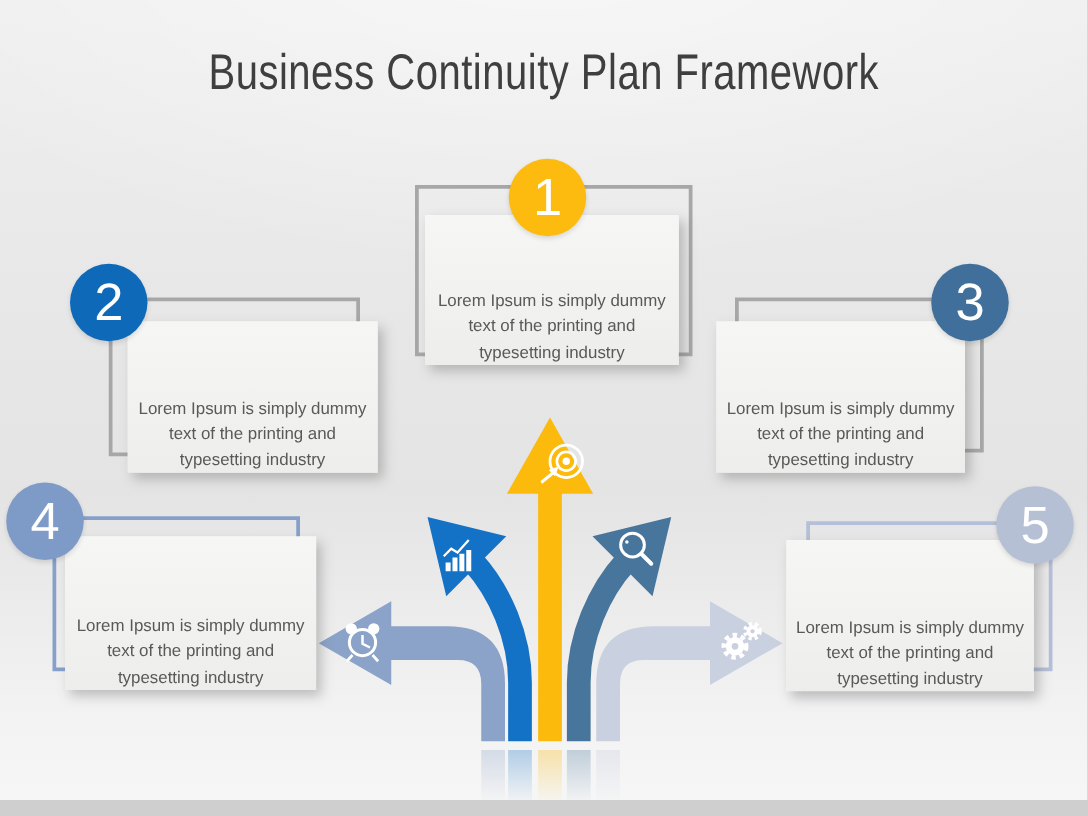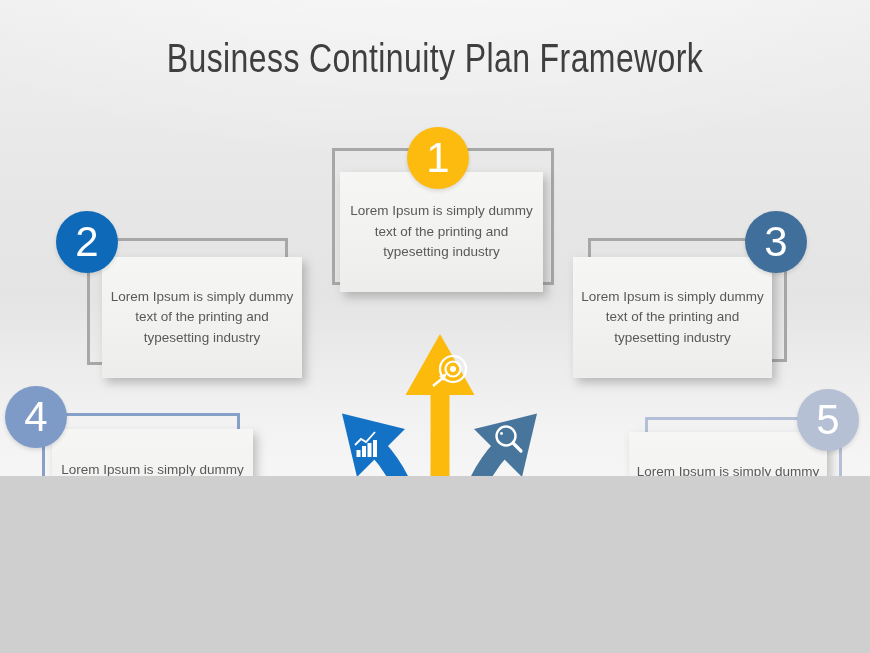--- a/index.html
+++ b/index.html
@@ -1,35 +1,35 @@
 <!DOCTYPE html>
 <html><head>
 <meta charset="utf-8">
 <style>
   html,body{margin:0;padding:0;background:#cfcfcf;}
   .stage{
-    position:relative;width:870px;height:476px;overflow:hidden;
+    position:relative;width:870px;height:640px;overflow:hidden;
     font-family:"Liberation Sans",sans-serif;
     background:
       radial-gradient(ellipse 120% 80% at 50% -10%, rgba(255,255,255,0.55) 0%, rgba(255,255,255,0) 55%),
       linear-gradient(180deg,#efefef 0%,#e7e7e7 40%,#e4e4e4 62%,#f2f2f2 88%,#f6f6f6 100%);
   }
   .title{
     position:absolute;left:0;right:0;top:36px;margin:0;
     text-align:center;font-size:40px;font-weight:400;color:#3f3f3f;
     transform:scaleX(0.8);transform-origin:50% 50%;letter-spacing:0.5px;
   }
   .arrows{position:absolute;left:0;top:0;z-index:1;}
   .step{position:absolute;left:0;top:0;width:0;height:0;z-index:2;}
   .frame{position:absolute;box-sizing:border-box;border:3px solid #a7a7a7;}
   .panel{
     position:absolute;box-sizing:border-box;
     background:linear-gradient(180deg,#f6f6f5 0%,#f1f1f0 60%,#ededeb 100%);
     box-shadow:4px 5px 9px rgba(90,90,90,0.35);
-    display:flex;align-items:center;justify-content:center;
+    display:flex;align-items:flex-end;justify-content:center;
   }
   .panel p{margin:0;width:192px;text-align:center;font-size:13.5px;line-height:20.5px;color:#595959;}
   .badge{
     position:absolute;width:62px;height:62px;border-radius:50%;
     color:#ffffff;font-size:42px;font-weight:400;
     display:flex;align-items:center;justify-content:center;
     z-index:3;box-shadow:0 2px 4px rgba(0,0,0,0.12);
   }
   .s1 .frame{left:332px;top:148px;width:222px;height:137px;}
   .s1 .panel{left:340px;top:172px;width:203px;height:120px;}

